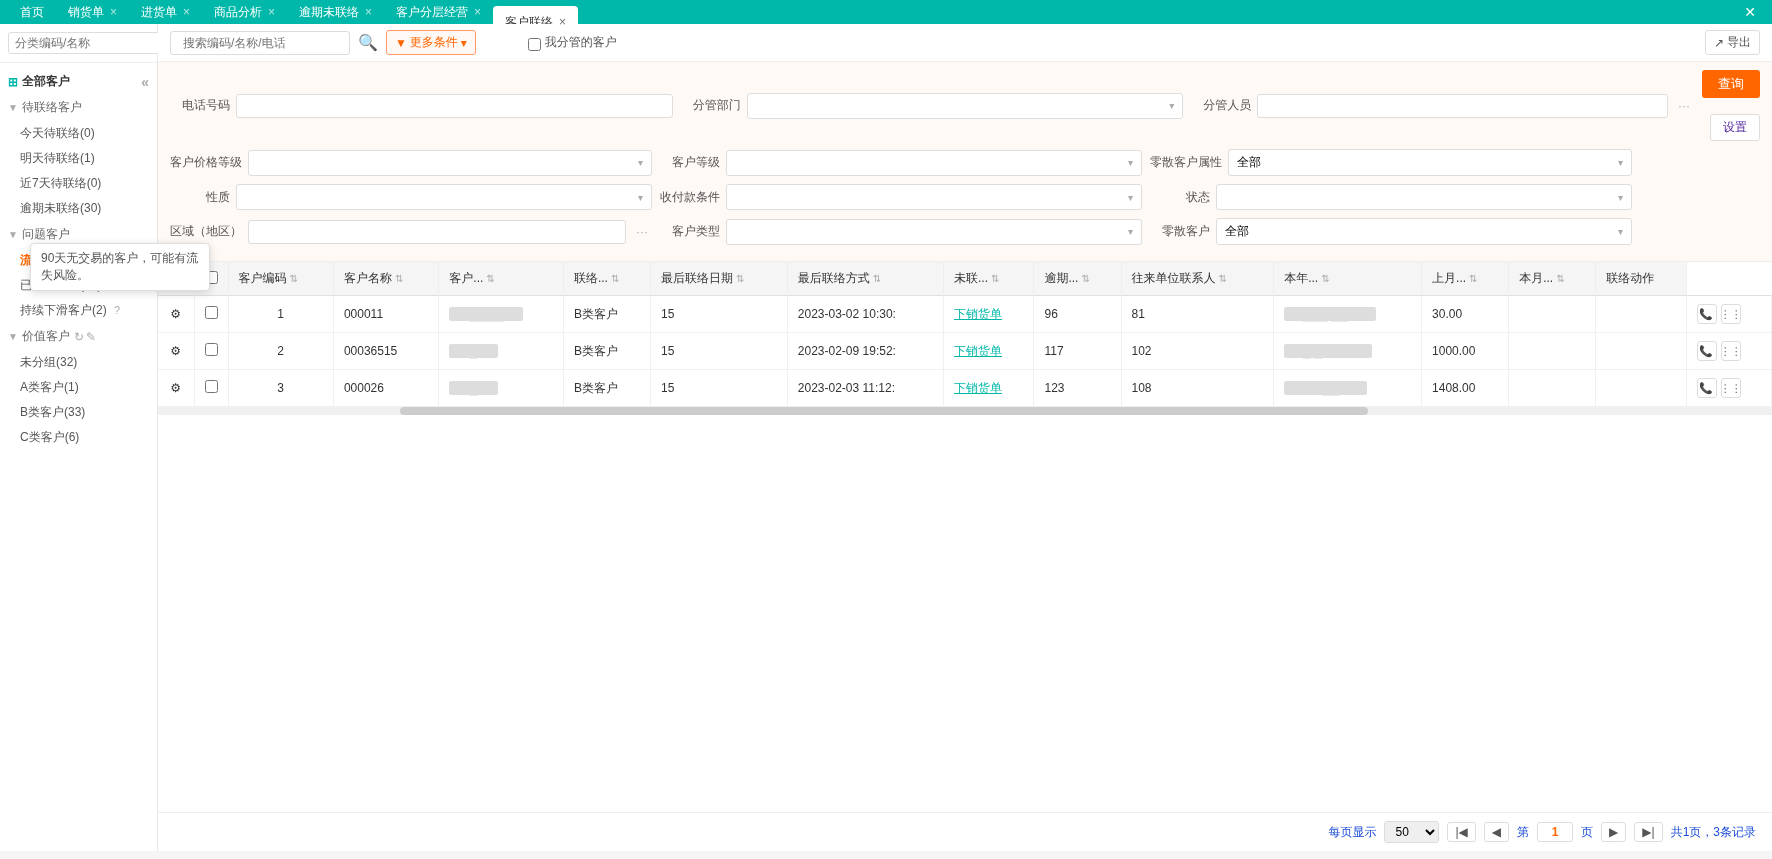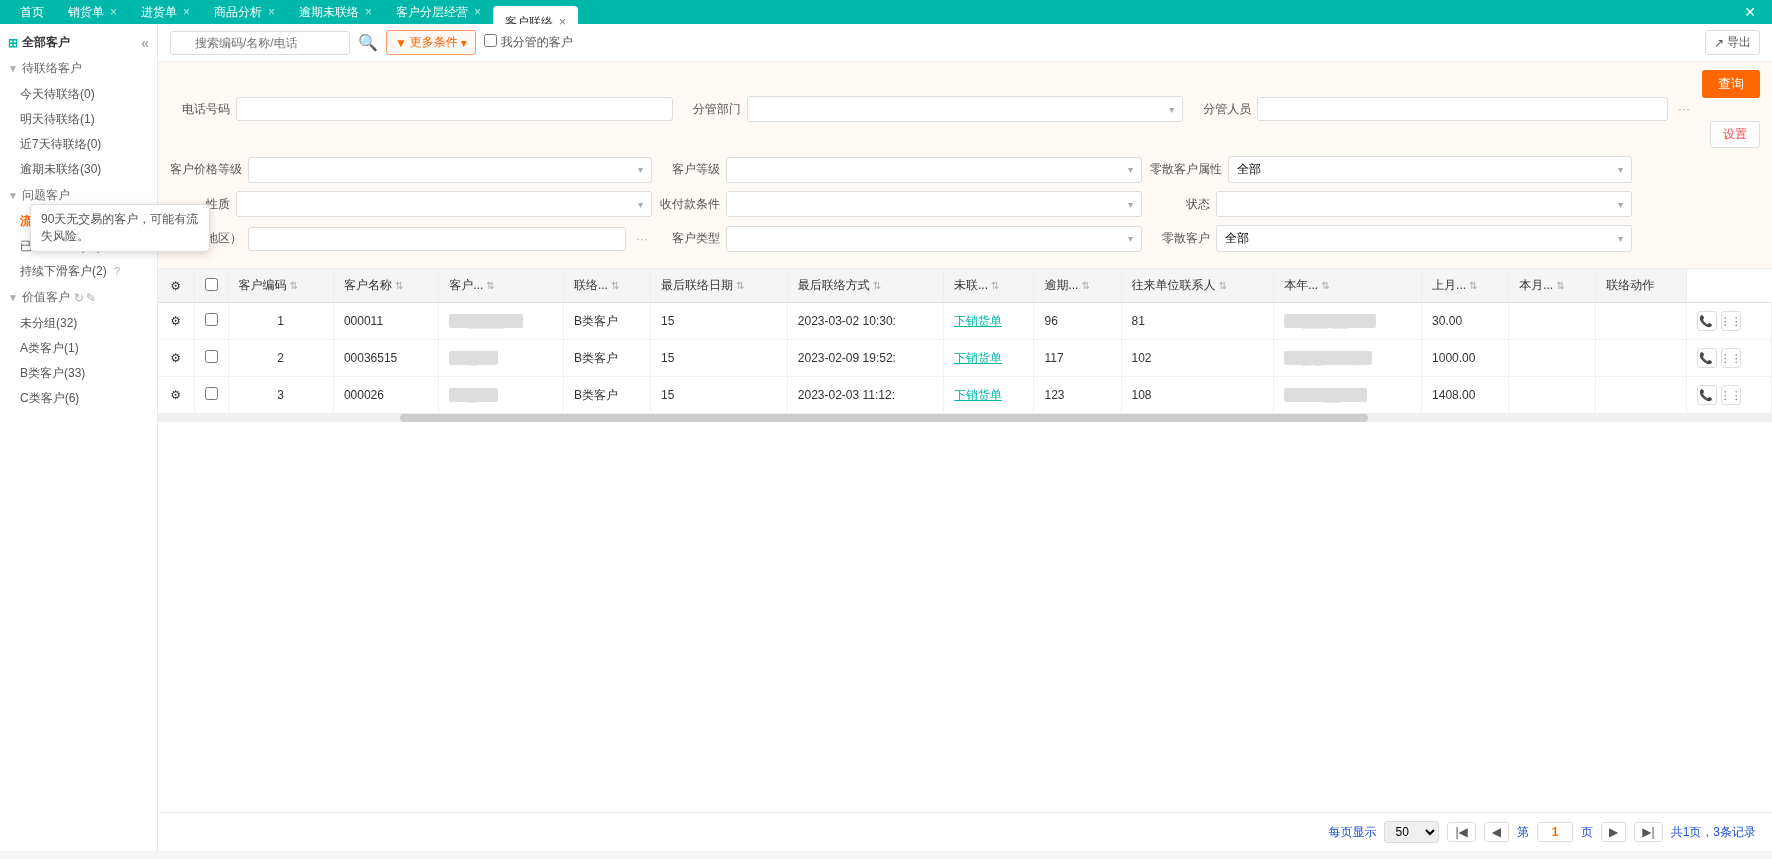--- a/index.html
+++ b/index.html
@@ -160,21 +160,21 @@
       display: flex;
       align-items: center;
       padding: 6px 12px;
       border-bottom: 1px solid #eee;
       background: white;
       gap: 8px;
     }
     .filter-search-input {
       border: 1px solid #ddd;
       border-radius: 3px;
-      padding: 4px 24px;
+      padding: 4px 12px;
       width: 180px;
       font-size: 12px;
       outline: none;
       color: #999;
     }
     .filter-search-btn {
       background: none;
       border: none;
       cursor: pointer;
       color: #00b8a9;
@@ -186,24 +186,25 @@
       gap: 3px;
       color: #ff6600;
       cursor: pointer;
       border: 1px solid #ff9966;
       border-radius: 3px;
       padding: 3px 8px;
       background: #fff8f5;
     }
     .filter-checkbox-label {
       display: flex;
-      align-items: flex-start;
+      align-items: flex-end;
       gap: 4px;
       color: #555;
       cursor: pointer;
+      margin-left: 44px;
     }
     .export-btn {
       margin-left: auto;
       display: flex;
       align-items: center;
       gap: 3px;
       color: #555;
       cursor: pointer;
       border: 1px solid #ddd;
       border-radius: 3px;
@@ -268,28 +269,28 @@
       background: #ff6600;
       color: white;
       border: none;
       border-radius: 3px;
       padding: 5px 16px;
       cursor: pointer;
       font-size: 13px;
     }
     .settings-btn {
       background: white;
-      color: #ef4444;
+      color: #4c1d95;
       border: 1px solid #ddd;
       border-radius: 3px;
       padding: 4px 12px;
       cursor: pointer;
       font-size: 12px;
       display: block;
-      margin-top: 11px;
+      margin-top: 4px;
     }
     .query-settings-group {
       display: flex;
       flex-direction: column;
       align-items: flex-end;
       justify-content: center;
       gap: 12px;
     }
 
     
@@ -435,20 +436,24 @@
   <div class="tab-item active">
     <span>客户联络</span>
     <span class="tab-close">×</span>
   </div>
   <div class="tab-bar-right">✕</div>
 </div>
 
 <div class="main-layout">
 
   <div class="sidebar">
+    <div class="sidebar-search">
+      <input type="text" class="sidebar-search-input" placeholder="分类编码/名称" style="">
+      <span class="sidebar-search-icon">🔍</span>
+    </div>
     <div class="sidebar-content">
       <div class="sidebar-header">
         <span class="icon-grid">⊞</span>
         <span>全部客户</span>
         <span class="sidebar-collapse-btn">«</span>
       </div>
 
       <div class="sidebar-group-label">
         <span class="arrow">▼</span>
         <span>待联络客户</span>

